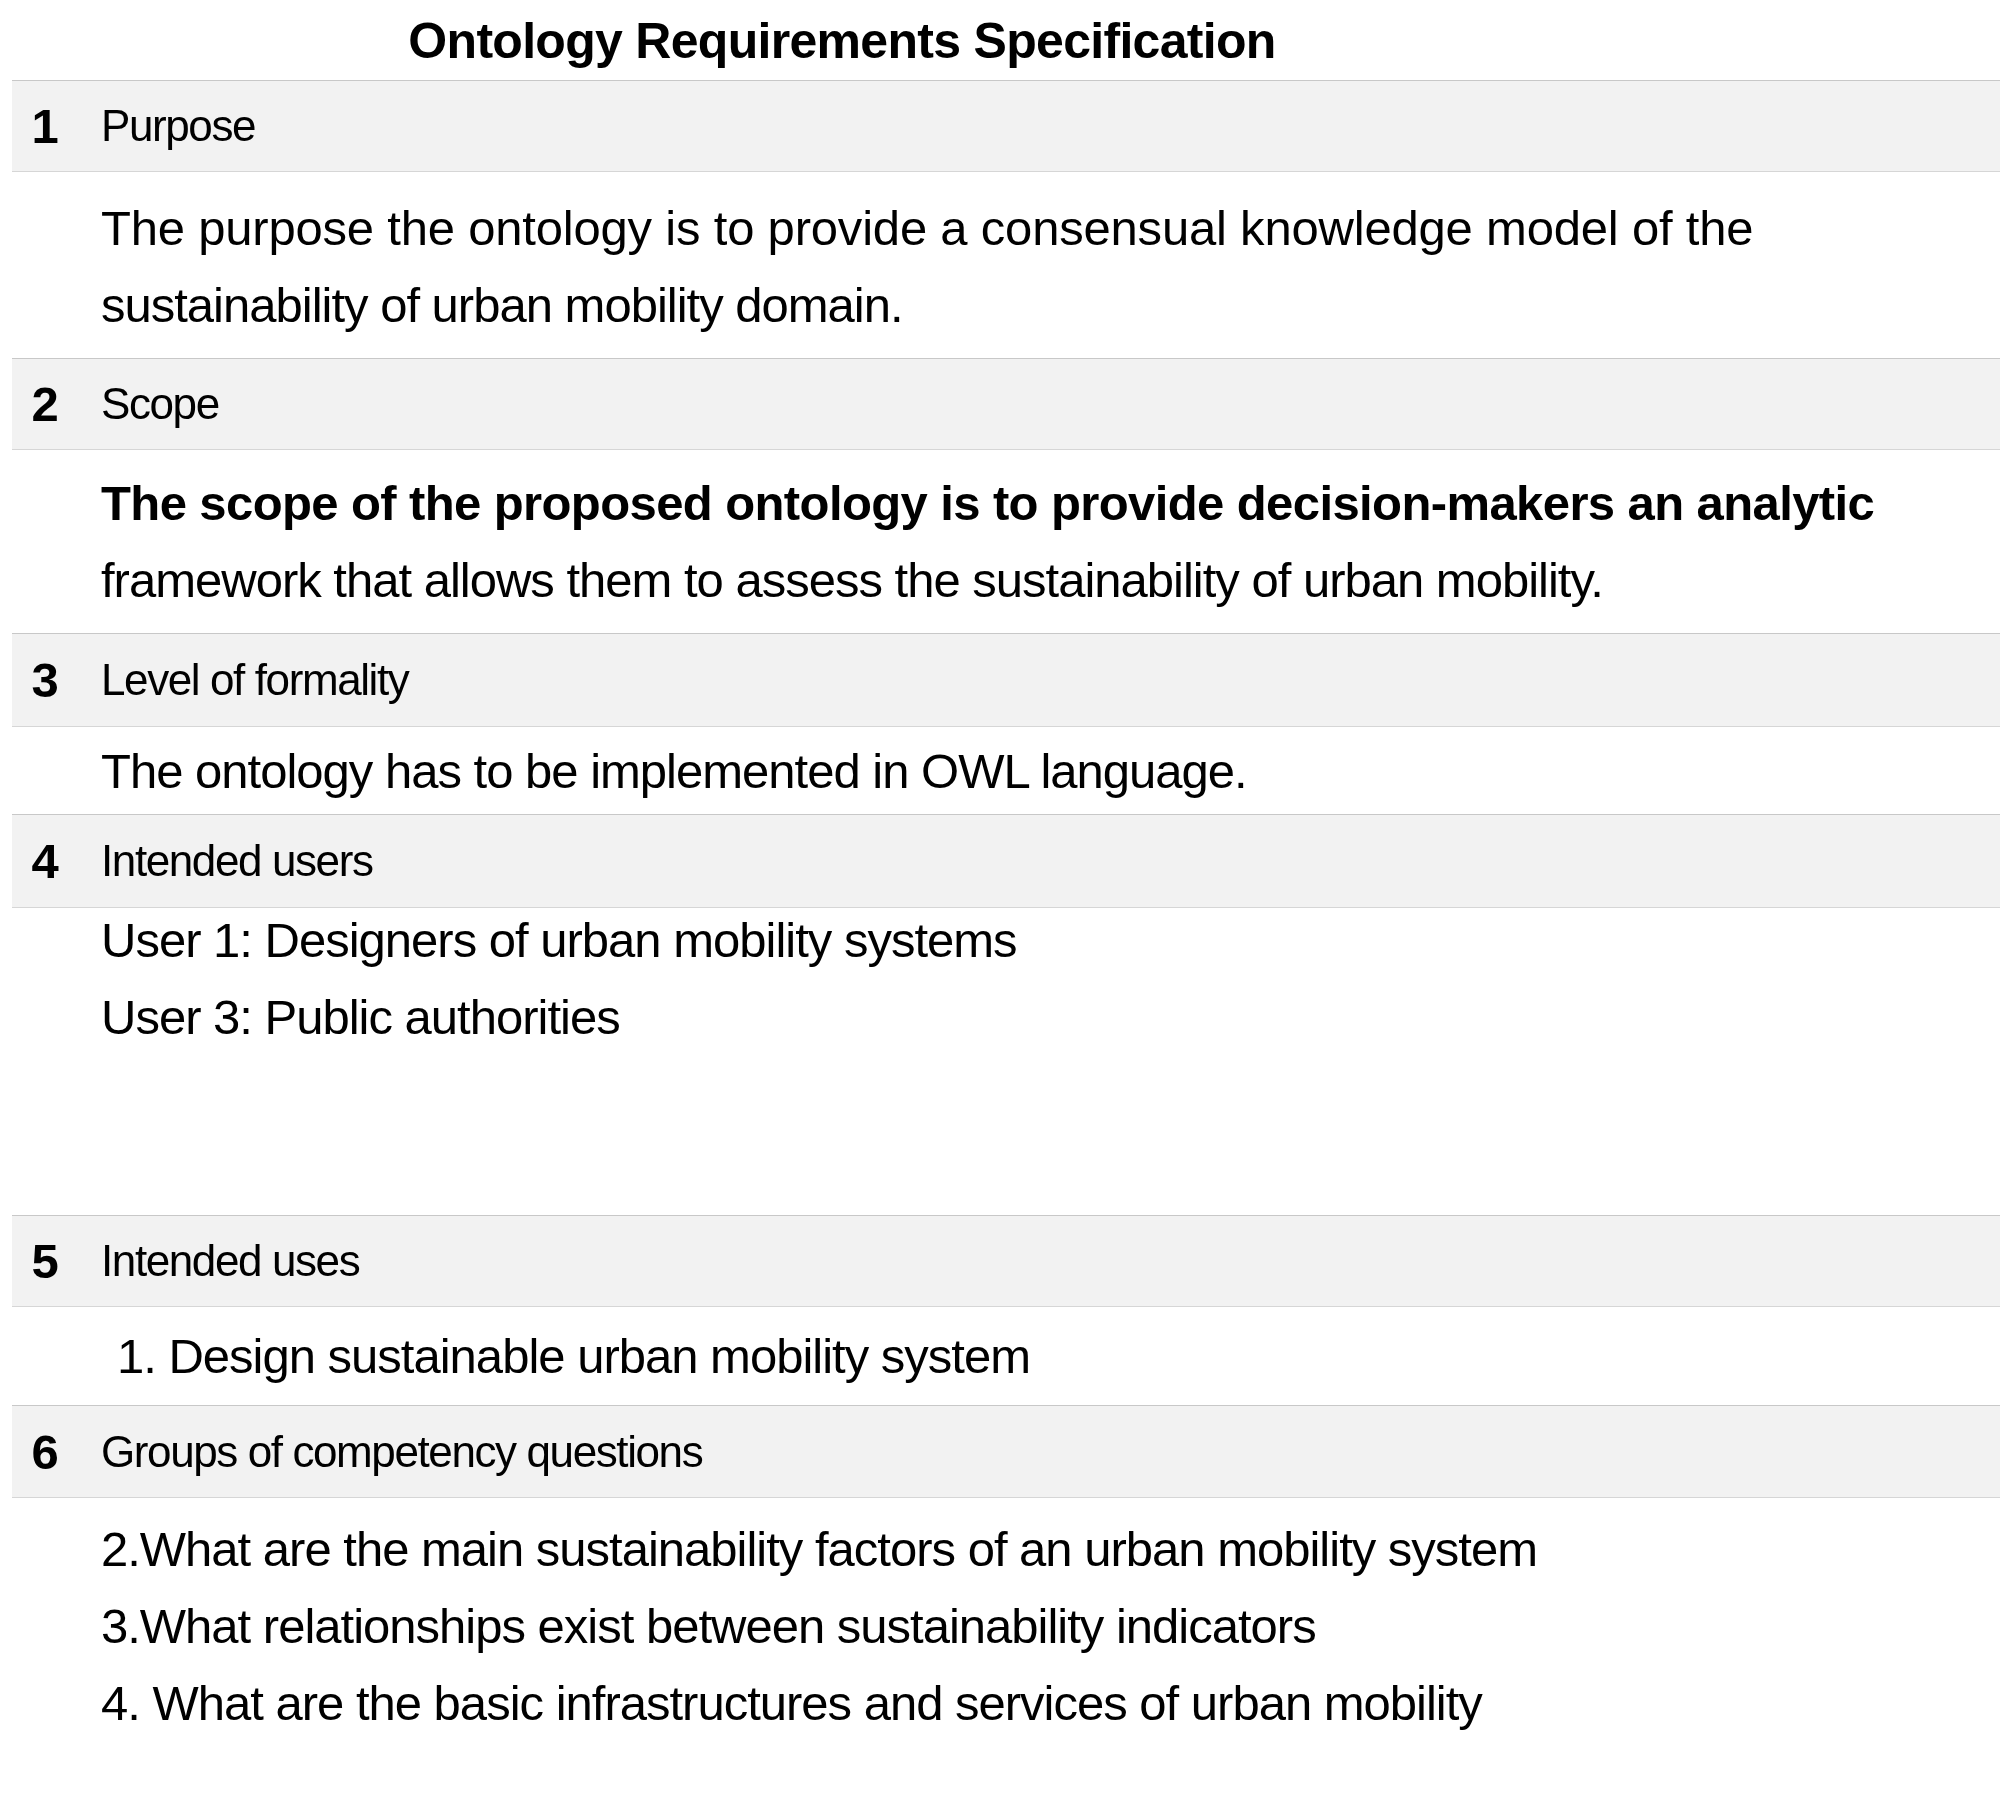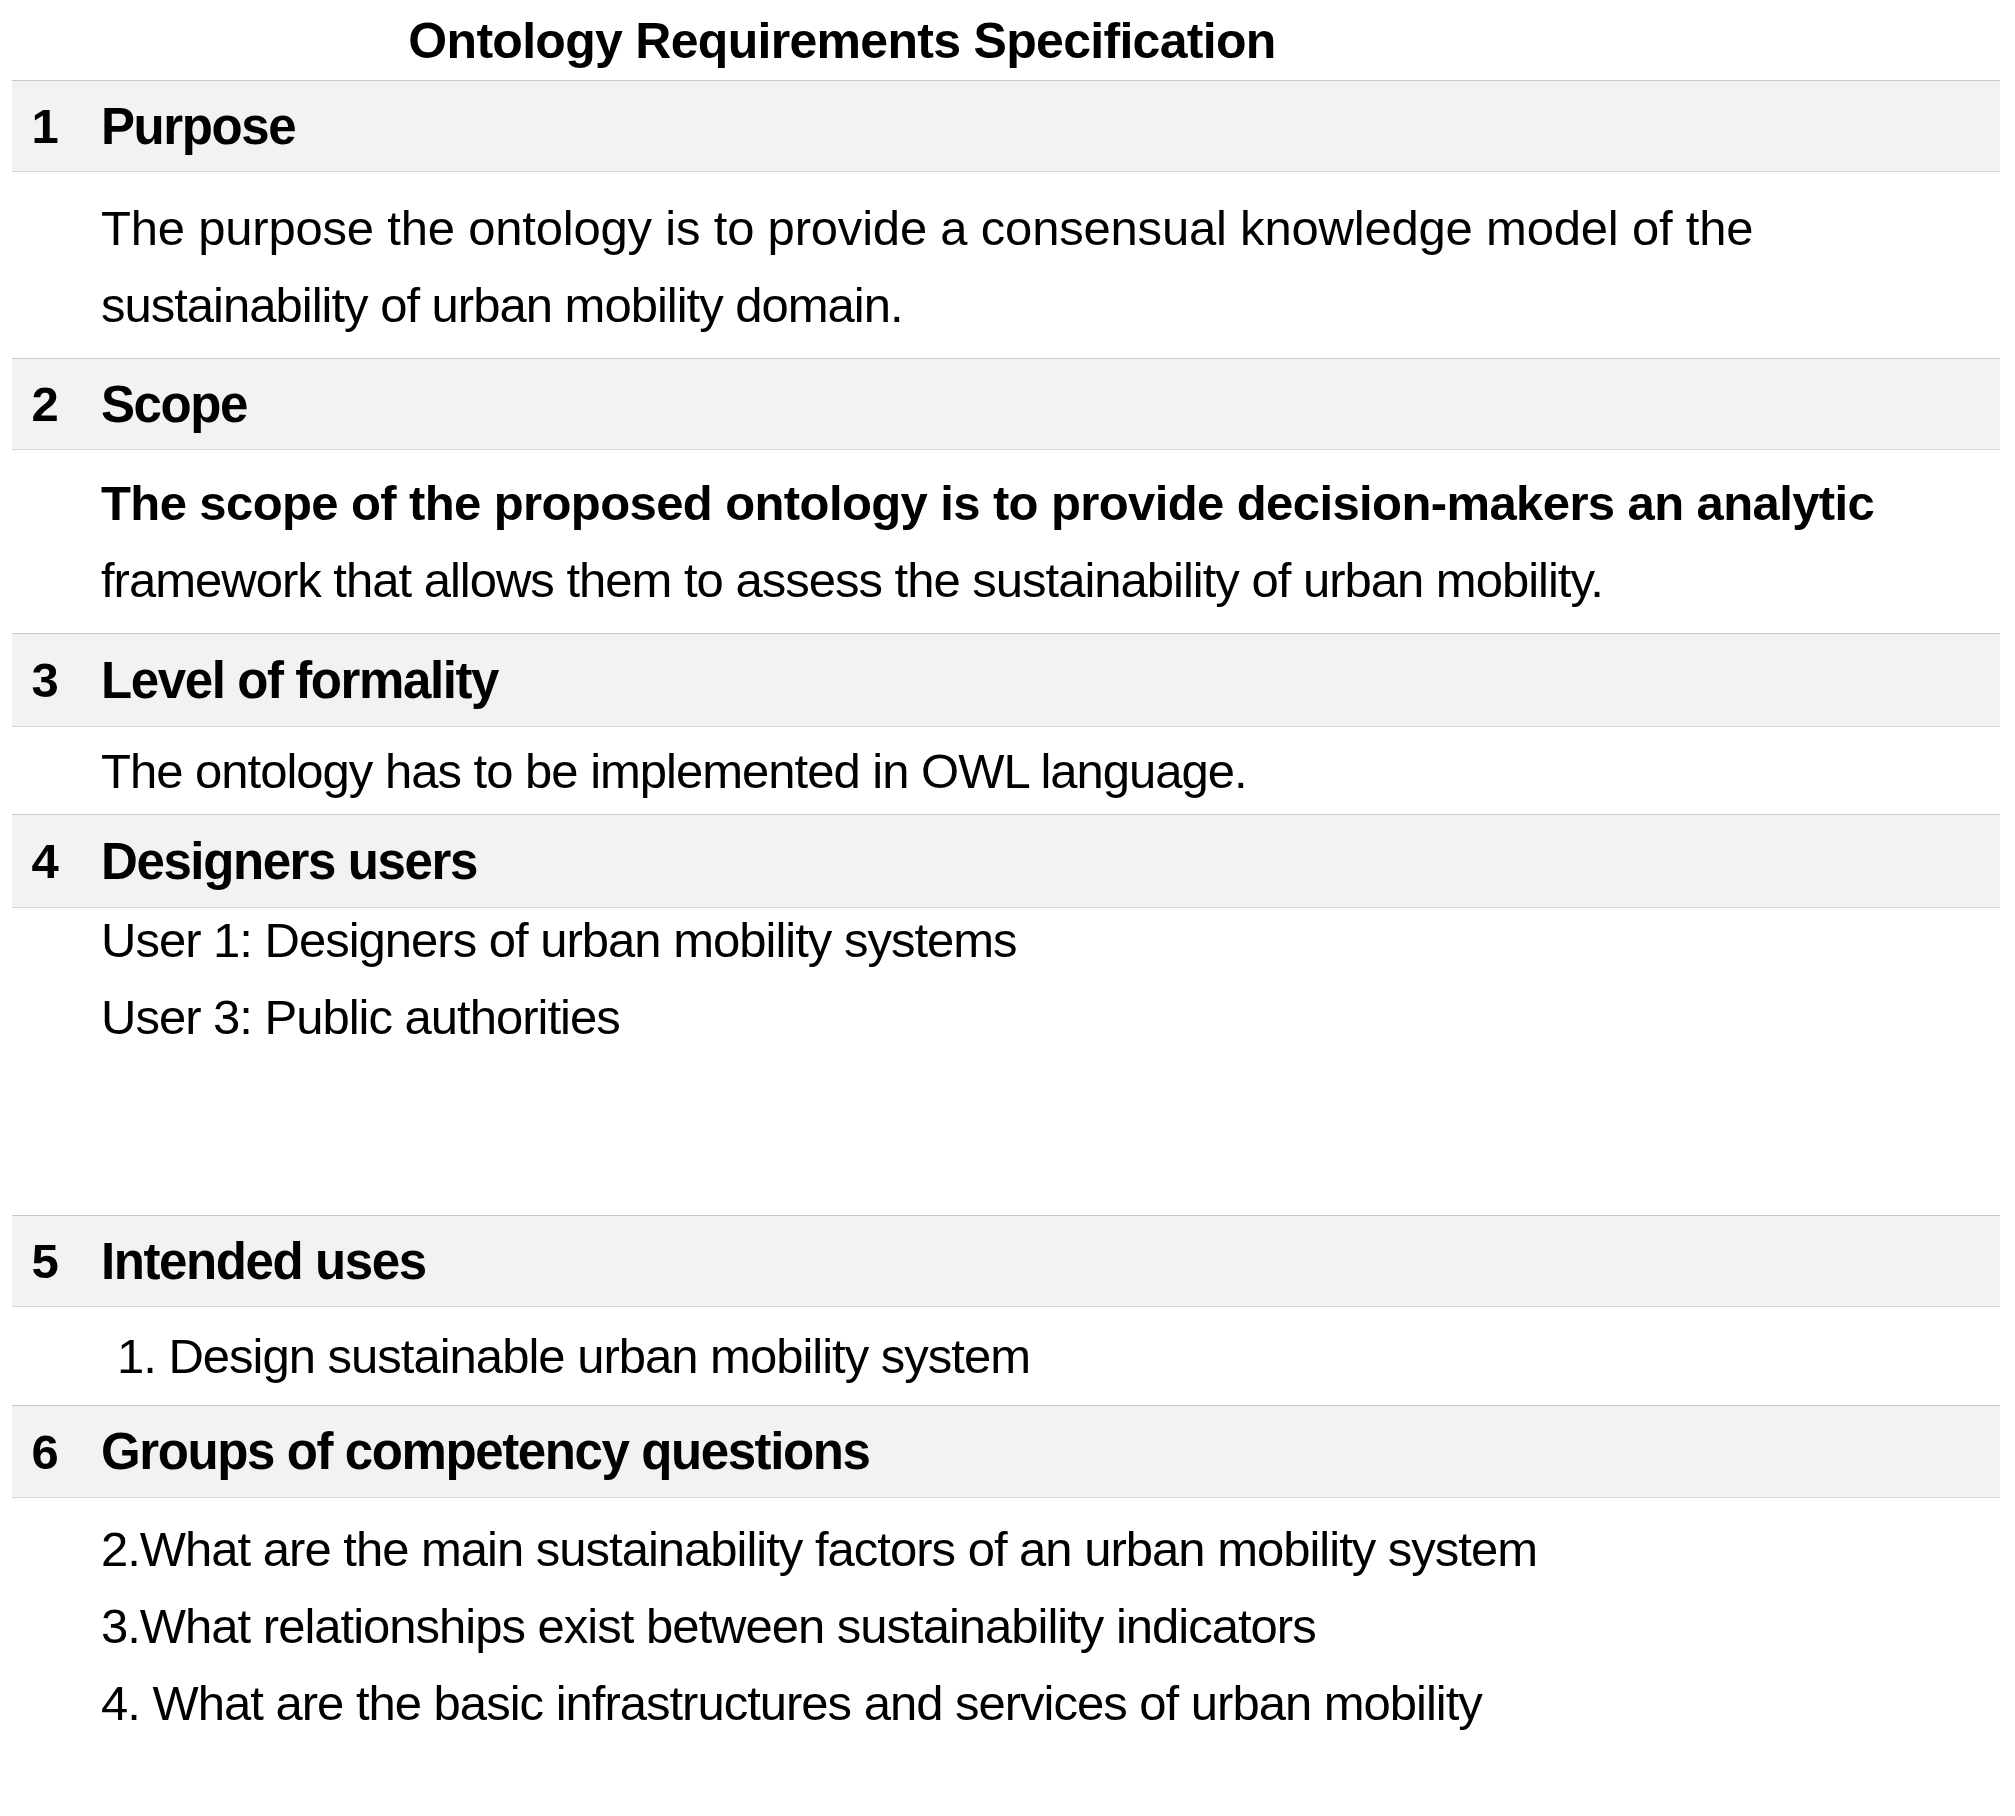--- a/index.html
+++ b/index.html
@@ -16,21 +16,21 @@
     position: absolute; left: 12px; width: 1988px;
     background: #f2f2f2; border-top: 1.4px solid #c8c8c8; border-bottom: 1.4px solid #d6d6d6;
     box-sizing: border-box;
   }
   .hdr .num {
     position: absolute; left: 19.6px; top: 0; bottom: 0; display: flex; align-items: center;
     font-weight: bold; font-size: 49px; letter-spacing: -0.7px;
   }
   .hdr .lbl {
     position: absolute; left: 89px; top: 0; bottom: 0; display: flex; align-items: center;
-    font-weight: bold; font-size: 51px; letter-spacing: -1.4px; white-space: nowrap;
+    font-weight: normal; font-size: 44px; letter-spacing: -1.4px; white-space: nowrap;
   }
   .body {
     position: absolute; left: 101px; width: 1872px;
     font-size: 49px; line-height: 77px; letter-spacing: -1px;
   }
   .body .line { white-space: nowrap; }
 </style>
 </head>
 <body>
 
@@ -57,21 +57,21 @@
 <div class="hdr" style="top:633px;height:94px;">
   <span class="num">3</span>
   <span class="lbl">Level of formality</span>
 </div>
 <div class="body" style="top:733px;">
   <div class="line">The ontology has to be implemented in OWL language.</div>
 </div>
 
 <div class="hdr" style="top:814px;height:94px;">
   <span class="num">4</span>
-  <span class="lbl">Designers users</span>
+  <span class="lbl">Intended users</span>
 </div>
 <div class="body" style="top:902px;">
   <div class="line">User 1: Designers of urban mobility systems</div>
   <div class="line">User 3: Public authorities</div>
 </div>
 
 <div class="hdr" style="top:1215px;height:92px;">
   <span class="num">5</span>
   <span class="lbl">Intended uses</span>
 </div>

